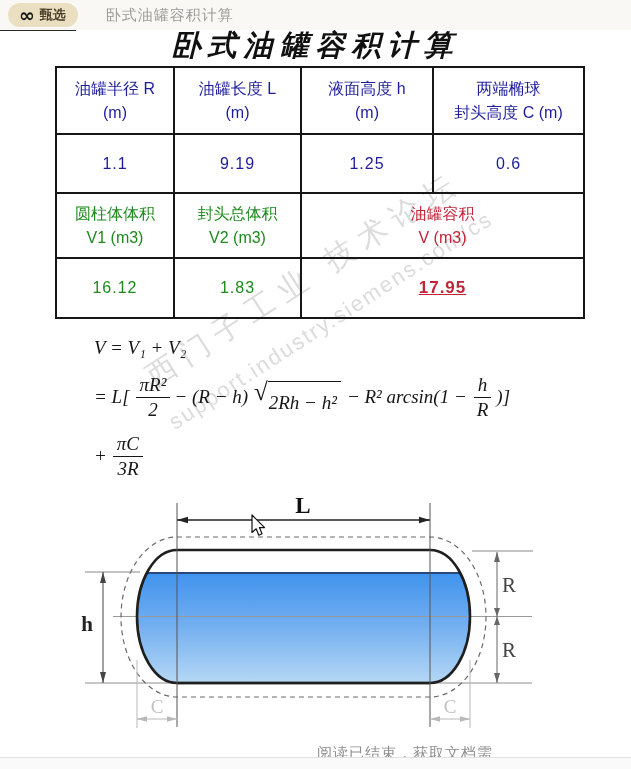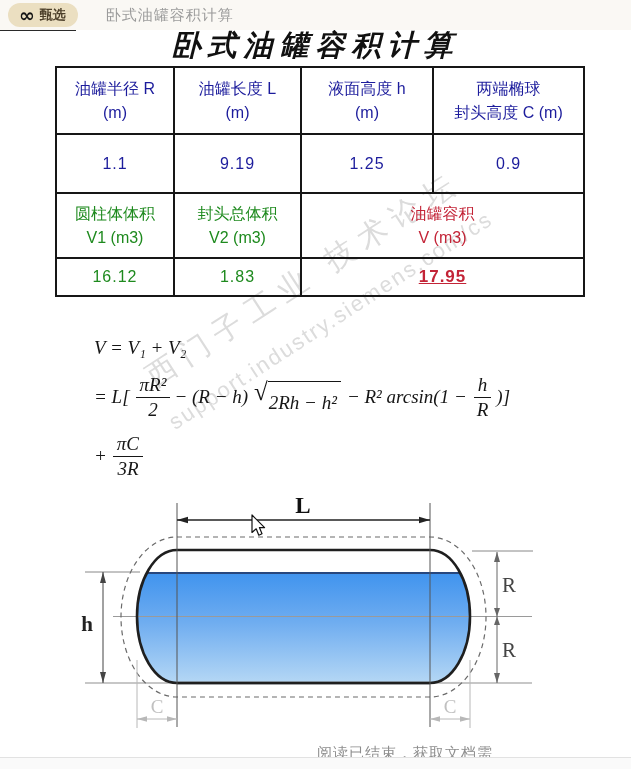--- a/index.html
+++ b/index.html
@@ -31,21 +31,21 @@
                pointer-events:none; z-index:1; }
   .wm1 { font-size:30px; letter-spacing:9px; }
   .wm2 { font-size:22px; letter-spacing:2px; margin-top:16px; }
 
   
   .data-table { position:absolute; left:55px; top:66px; width:528px;
                 border-collapse:collapse; table-layout:fixed; z-index:5; }
   .data-table td { border:2px solid #161616; text-align:center; vertical-align:middle;
                    padding:4px; background:transparent; }
   .cell-l1, .cell-l2 { display:block; font-size:16px; line-height:1.5; }
-  tr.r1 { height:67px; } tr.r2 { height:59px; } tr.r3 { height:65px; } tr.r4 { height:38px; }
+  tr.r1 { height:67px; } tr.r2 { height:59px; } tr.r3 { height:65px; } tr.r4 { height:60px; }
   .blue  { color:#1c1c9c; }
   .green { color:#1e8a1e; }
   .red   { color:#c32437; }
   .val   { font-size:16px; letter-spacing:1px; }
   .val-big { font-size:17px; font-weight:700; letter-spacing:1px;text-decoration:underline; }
 
   
   .formula { position:absolute; left:57px; top:334px; width:500px; z-index:5;
              font-family:"Liberation Serif", serif; font-style:italic;
              font-size:19px; color:#161616;margin-left:37px; }
@@ -114,21 +114,21 @@
     </td>
     <td class="blue">
       <span class="cell-l1">两端椭球</span>
       <span class="cell-l2">封头高度 C (m)</span>
     </td>
   </tr>
   <tr class="r2">
     <td class="blue val">1.1</td>
     <td class="blue val">9.19</td>
     <td class="blue val">1.25</td>
-    <td class="blue val">0.9</td>
+    <td class="blue val">0.6</td>
   </tr>
   <tr class="r3">
     <td class="green">
       <span class="cell-l1">圆柱体体积</span>
       <span class="cell-l2">V1 (m3)</span>
     </td>
     <td class="green">
       <span class="cell-l1">封头总体积</span>
       <span class="cell-l2">V2 (m3)</span>
     </td>

